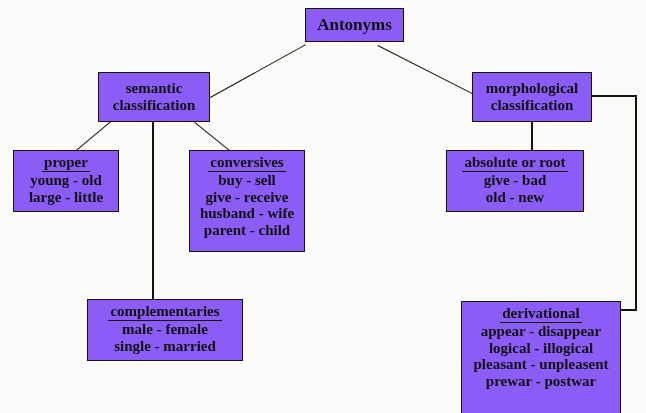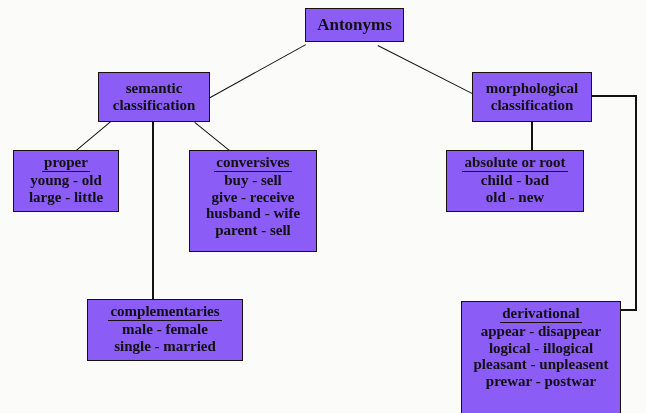--- a/index.html
+++ b/index.html
@@ -103,31 +103,31 @@
     <span>morphological</span>
     <span>classification</span>
   </div>
 
   <div class="box list-box" style="left:13px; top:150px; width:106px; height:62px; font-size:15px;">
     <div class="hdr">proper</div>
     <div class="row">young - old</div>
     <div class="row">large - little</div>
   </div>
 
-  <div class="box list-box" style="left:189px; top:150px; width:128px; height:102px; font-size:15px;">
+  <div class="box list-box" style="left:189px; top:150px; width:116px; height:102px; font-size:15px;">
     <div class="hdr">conversives</div>
     <div class="row">buy - sell</div>
     <div class="row">give - receive</div>
     <div class="row">husband - wife</div>
-    <div class="row">parent - sell</div>
+    <div class="row">parent - child</div>
   </div>
 
   <div class="box list-box" style="left:446px; top:150px; width:138px; height:62px; font-size:15px;">
     <div class="hdr">absolute or root</div>
-    <div class="row">child - bad</div>
+    <div class="row">give - bad</div>
     <div class="row">old - new</div>
   </div>
 
   <div class="box list-box" style="left:87px; top:299px; width:156px; height:62px; font-size:15px;">
     <div class="hdr">complementaries</div>
     <div class="row">male - female</div>
     <div class="row">single - married</div>
   </div>
 
   <div class="box list-box" style="left:461px; top:301px; width:160px; height:127px; font-size:15px;">

